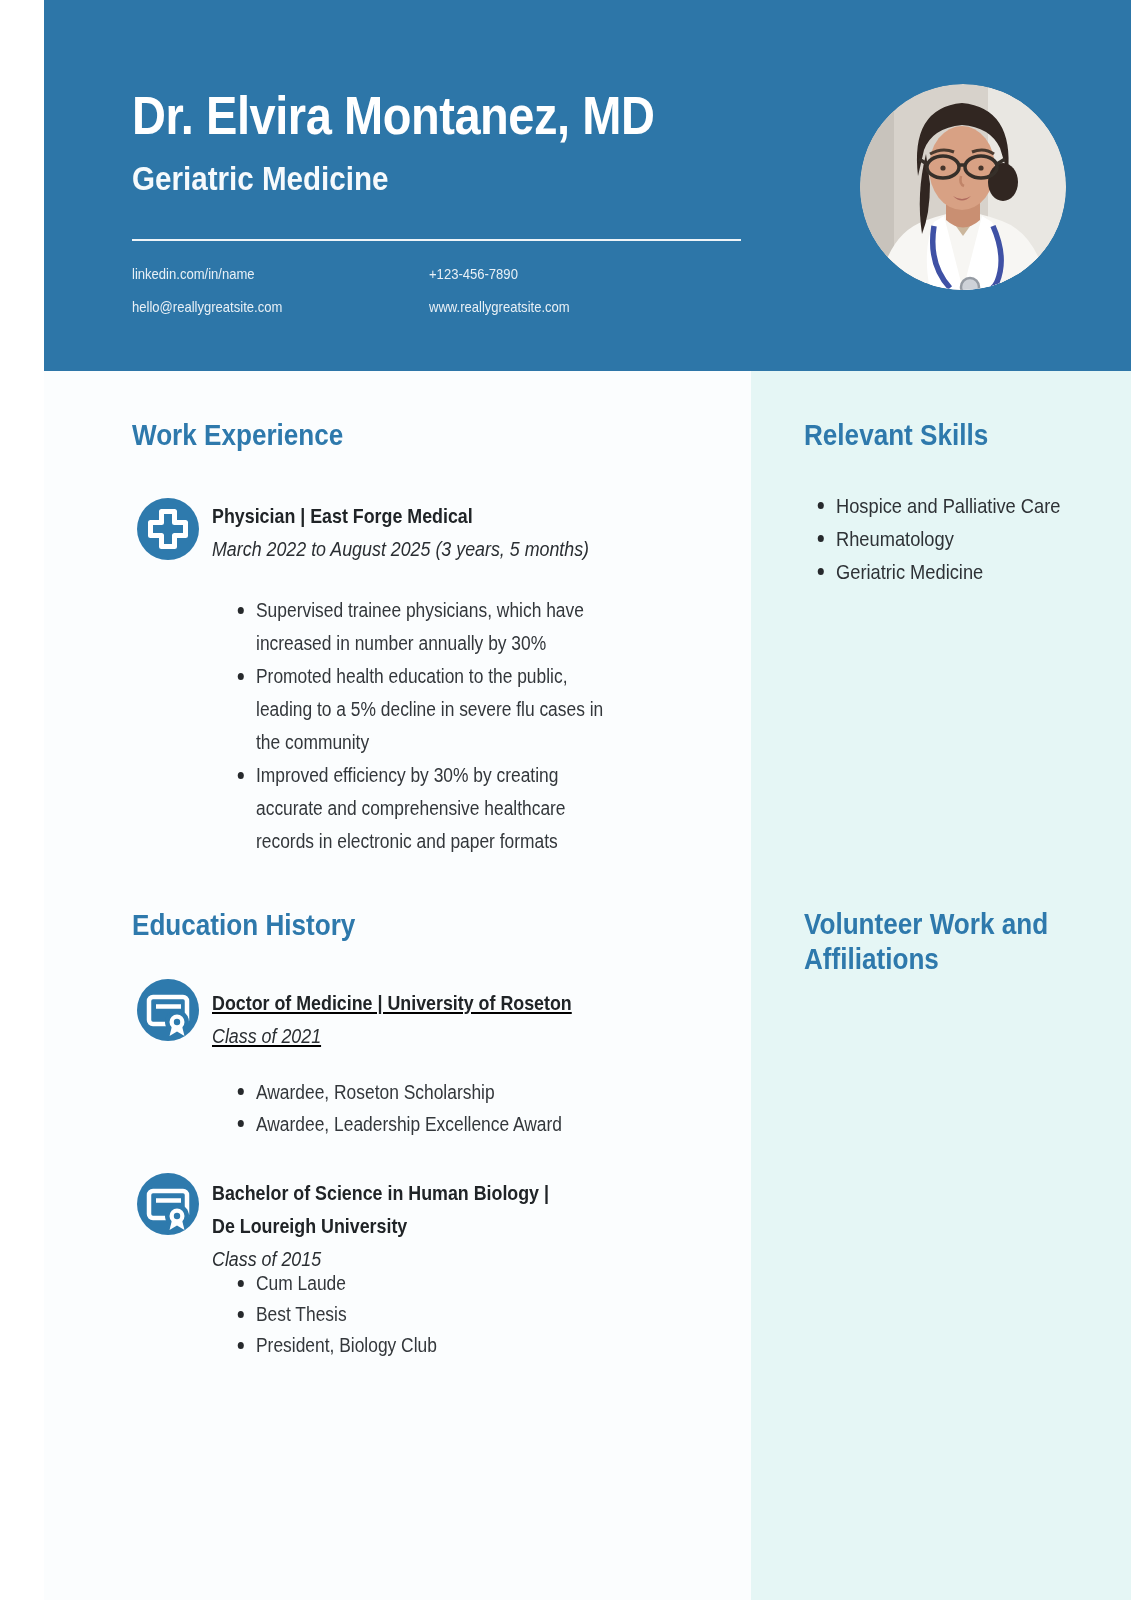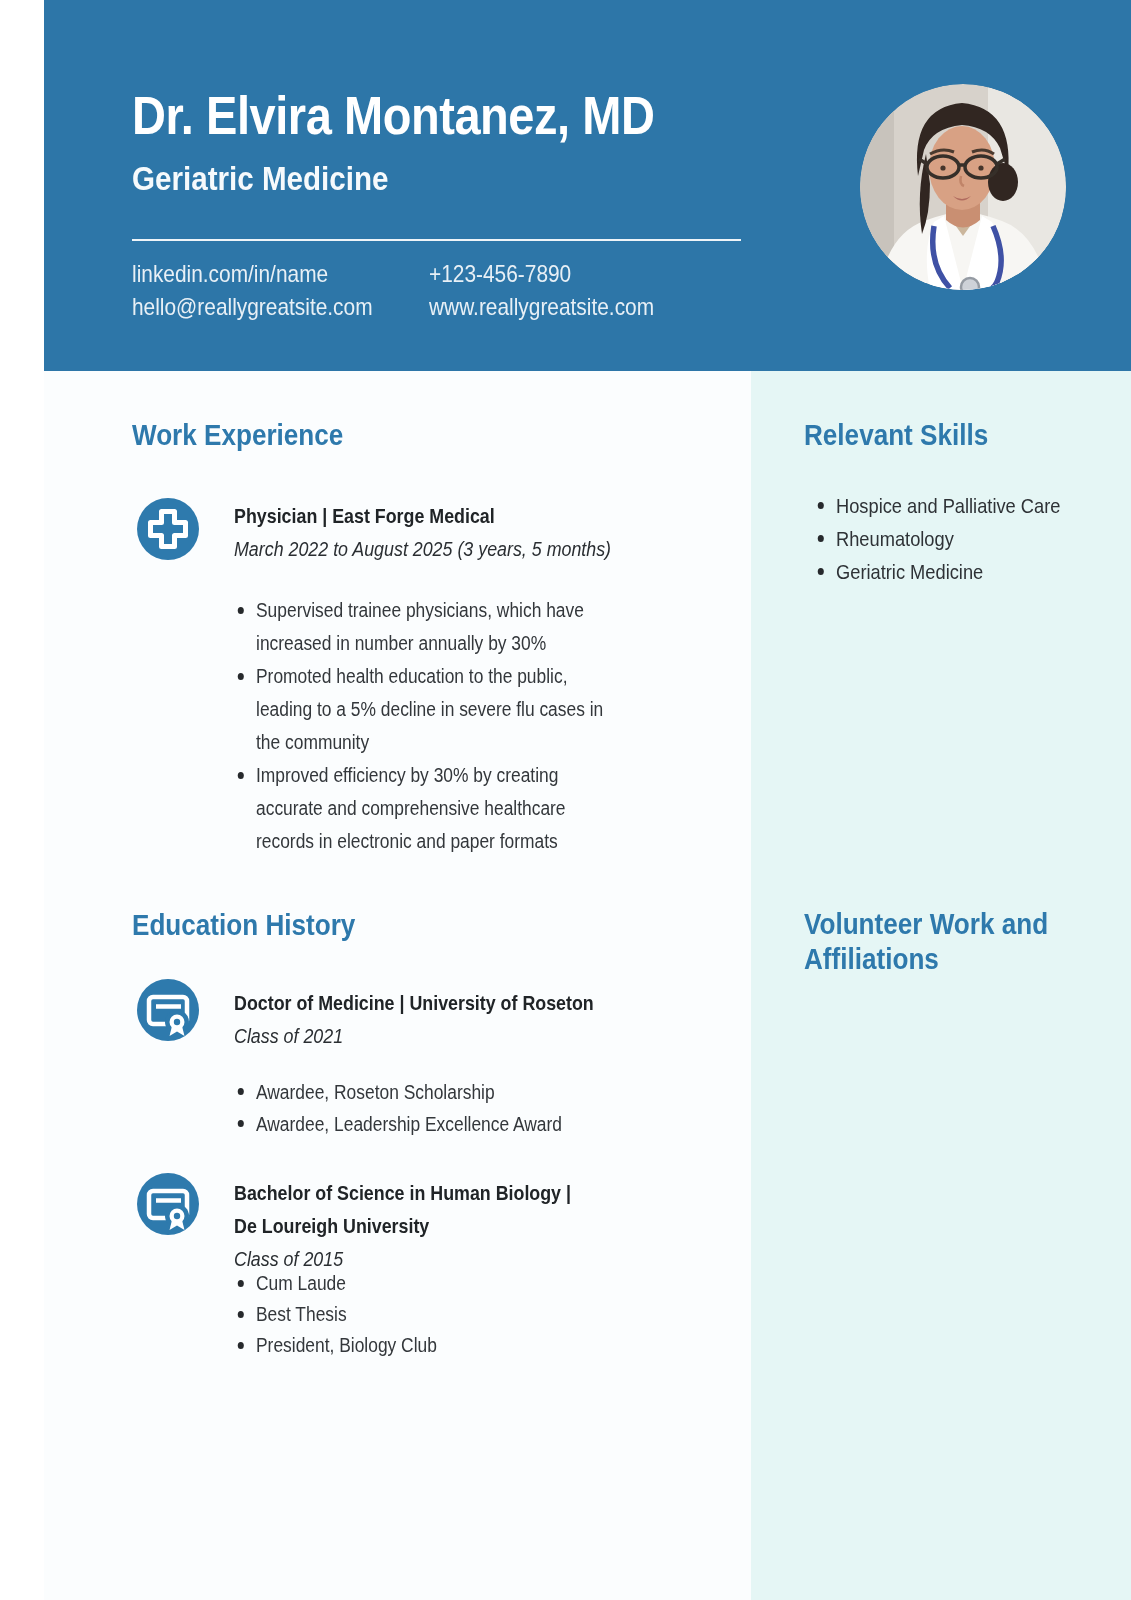--- a/index.html
+++ b/index.html
@@ -18,21 +18,21 @@
 
   
   .header{position:absolute;left:0;top:0;width:1131px;height:371px;background:var(--header-blue);}
   .cond{transform:scaleX(0.87);transform-origin:0 0;}
   .name{position:absolute;left:88px;top:84px;font-size:54px;font-weight:700;color:#ffffff;
         letter-spacing:-0.5px;line-height:1.15;white-space:nowrap;}
   .role{position:absolute;left:88px;top:158px;font-size:34px;font-weight:700;color:#f6fafc;
         line-height:1.2;white-space:nowrap;}
   .divider{position:absolute;left:88px;top:239px;width:609px;height:2px;background:rgba(255,255,255,0.92);}
   .contact{position:absolute;left:88px;top:257px;display:grid;grid-template-columns:297px auto;
-           grid-template-rows:33px 33px;font-size:24px;color:var(--contact-ink);}
+           grid-template-rows:33px 33px;font-size:15px;color:var(--contact-ink);}
   .contact span{display:inline-block;line-height:33px;white-space:nowrap;}
   .photo{position:absolute;left:816px;top:84px;width:206px;height:206px;border-radius:50%;overflow:hidden;}
   .photo svg{display:block;}
 
   
   .panel{position:absolute;left:707px;top:371px;width:418px;height:1229px;background:var(--panel-mint);}
   .sec{font-size:30px;font-weight:700;color:var(--accent-blue);line-height:35px;white-space:pre-line;}
   #skills-h{position:absolute;left:53px;top:46px;}
   #skills-list{position:absolute;left:65px;top:118px;list-style:none;}
   #skills-list li{position:relative;padding-left:23px;font-size:21px;color:#2e3236;line-height:33px;}
@@ -44,23 +44,23 @@
   .vol-date{font-size:20px;font-style:italic;color:#2b2f33;line-height:33px;margin-top:1px;}
 
   
   #work-h{position:absolute;left:88px;top:417px;}
   #edu-h{position:absolute;left:88px;top:907px;}
   .sec-left{font-size:30px;font-weight:700;color:var(--accent-blue);line-height:35px;white-space:nowrap;}
   .badge{position:absolute;width:64px;height:64px;}
   #work-icon{left:92px;top:497px;}
   #edu1-icon{left:92px;top:978px;}
   #edu2-icon{left:92px;top:1172px;}
-  .etext{position:absolute;left:190px;}
+  .etext{position:absolute;left:168px;}
   #work-head{top:499px;}
-  #edu1-head{top:986px;}
+  #edu1-head{top:986px;text-decoration:underline;}
   #edu2-head{top:1176px;}
   .etitle{font-size:20.5px;font-weight:700;color:var(--ink);line-height:33px;white-space:pre-line;}
   .edate{font-size:20.5px;font-style:italic;color:#2a2e32;line-height:33px;}
   .blist{position:absolute;list-style:none;}
   .blist li{position:relative;padding-left:23px;white-space:pre-line;font-size:20px;color:var(--body-ink);}
   .blist li::before,#skills-list li::before{content:"";position:absolute;left:2px;width:7px;height:7px;
         border-radius:50%;background:#26292c;}
   #work-bullets{left:192px;top:594px;}
   #work-bullets li{line-height:33px;}
   #work-bullets li::before{top:13px;}

